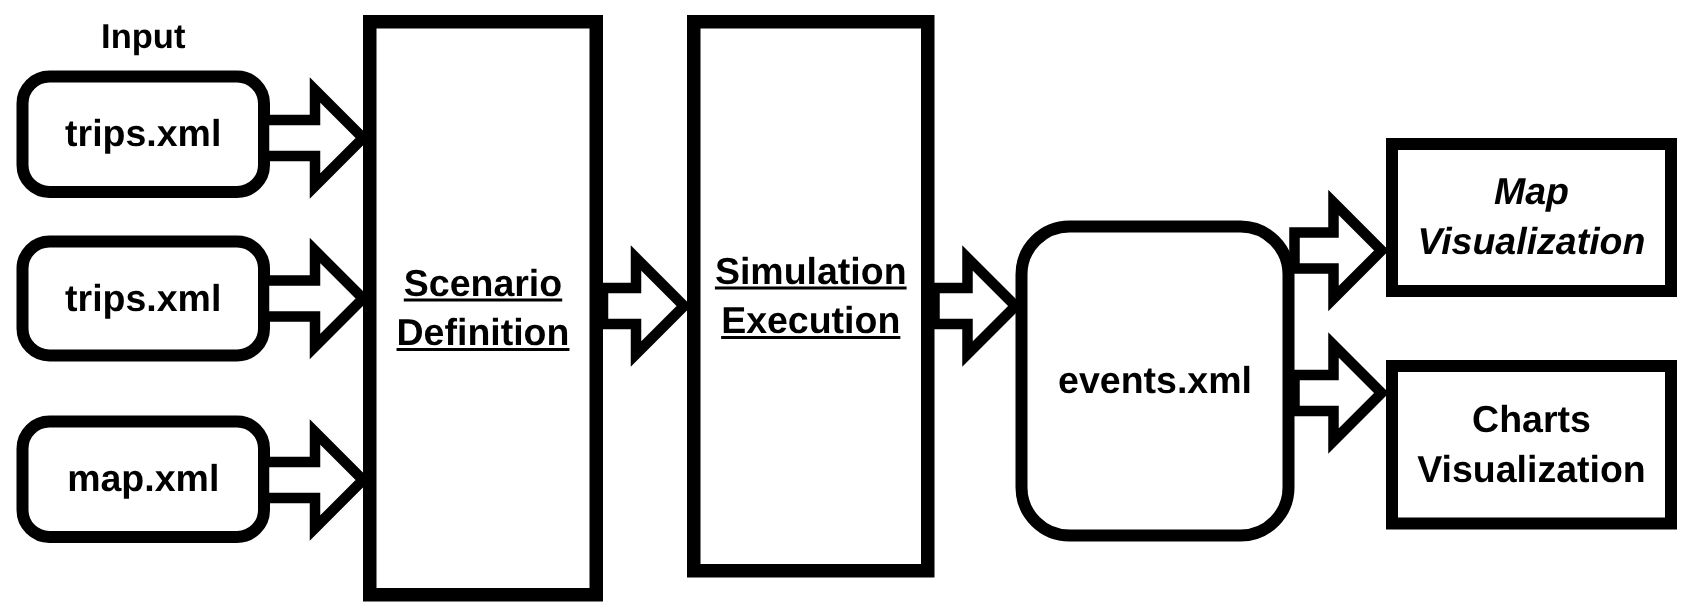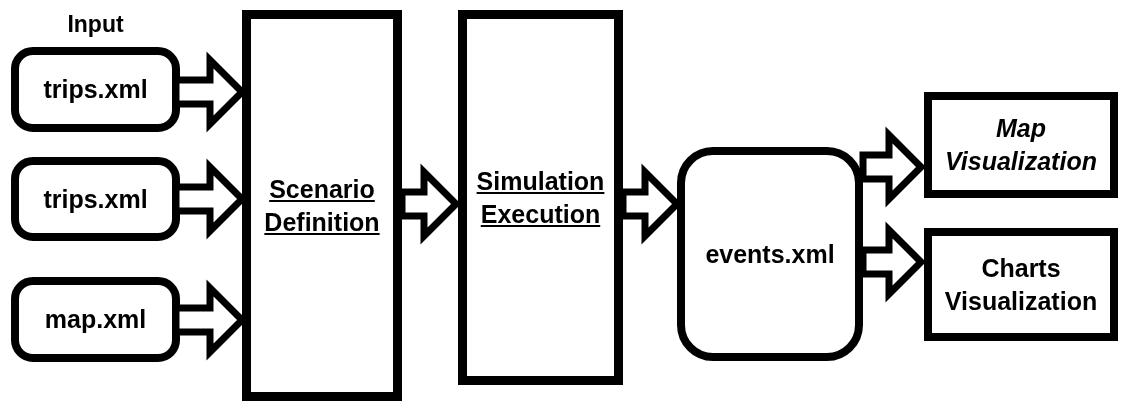--- a/index.html
+++ b/index.html
@@ -83,21 +83,21 @@
 
   <div class="abs node rounded-lg" style="left:677px; top:127px; width:186px; height:214px;margin-top:20px;">
     <span>events.xml</span>
   </div>
 
   <div class="abs node square" style="left:924px; top:92px; width:194px; height:106px;font-style:italic;">
     <span>Map</span>
     <span>Visualization</span>
   </div>
 
-  <div class="abs node square" style="left:924px; top:228px; width:194px; height:113px;">
+  <div class="abs node square" style="left:924px; top:240px; width:194px; height:113px;">
     <span>Charts</span>
     <span>Visualization</span>
   </div>
 
   <svg class="arrow-svg" style="left:172px; top:50px;" width="74" height="84">
     <polygon points="4,30 38,30 38,10 70,42 38,74 38,54 4,54"></polygon>
   </svg>
 
   <svg class="arrow-svg" style="left:172px; top:157px;" width="74" height="84">
     <polygon points="4,30 38,30 38,10 70,42 38,74 38,54 4,54"></polygon>

